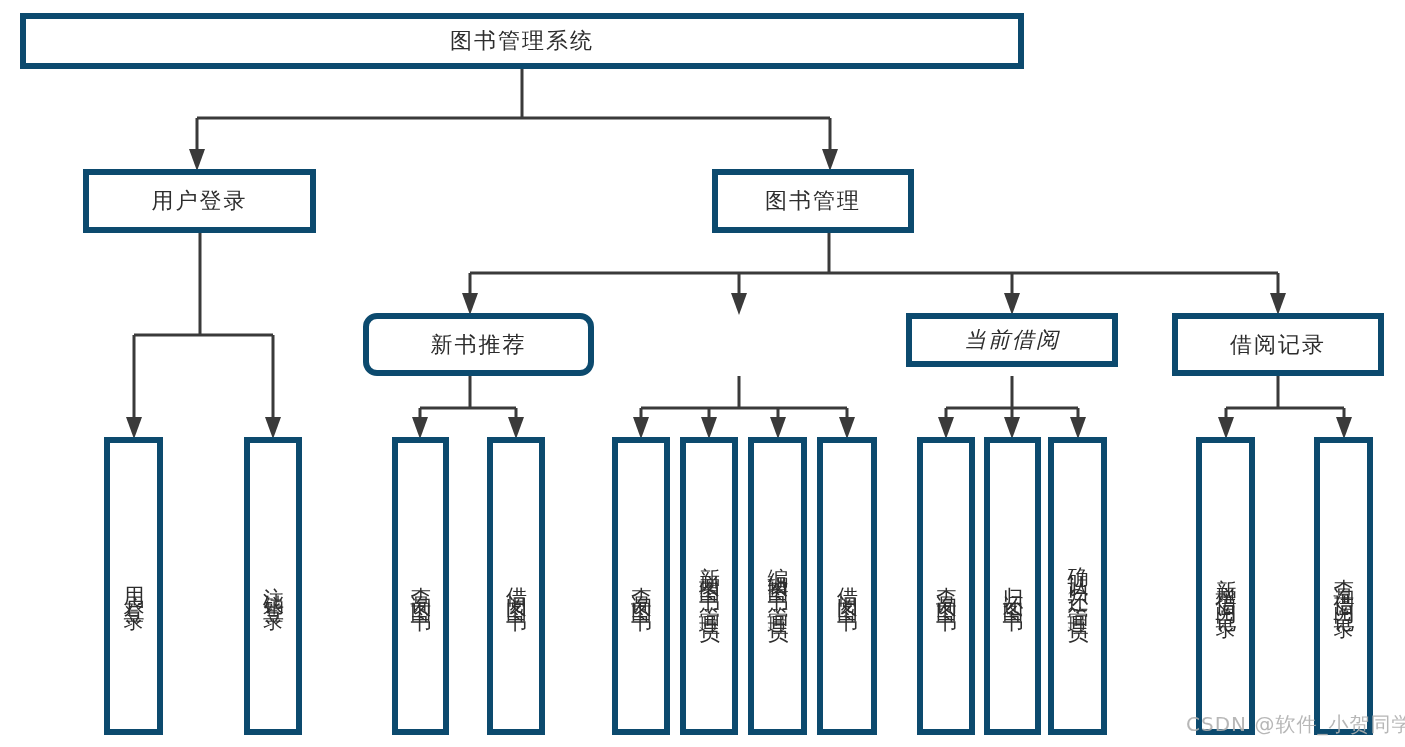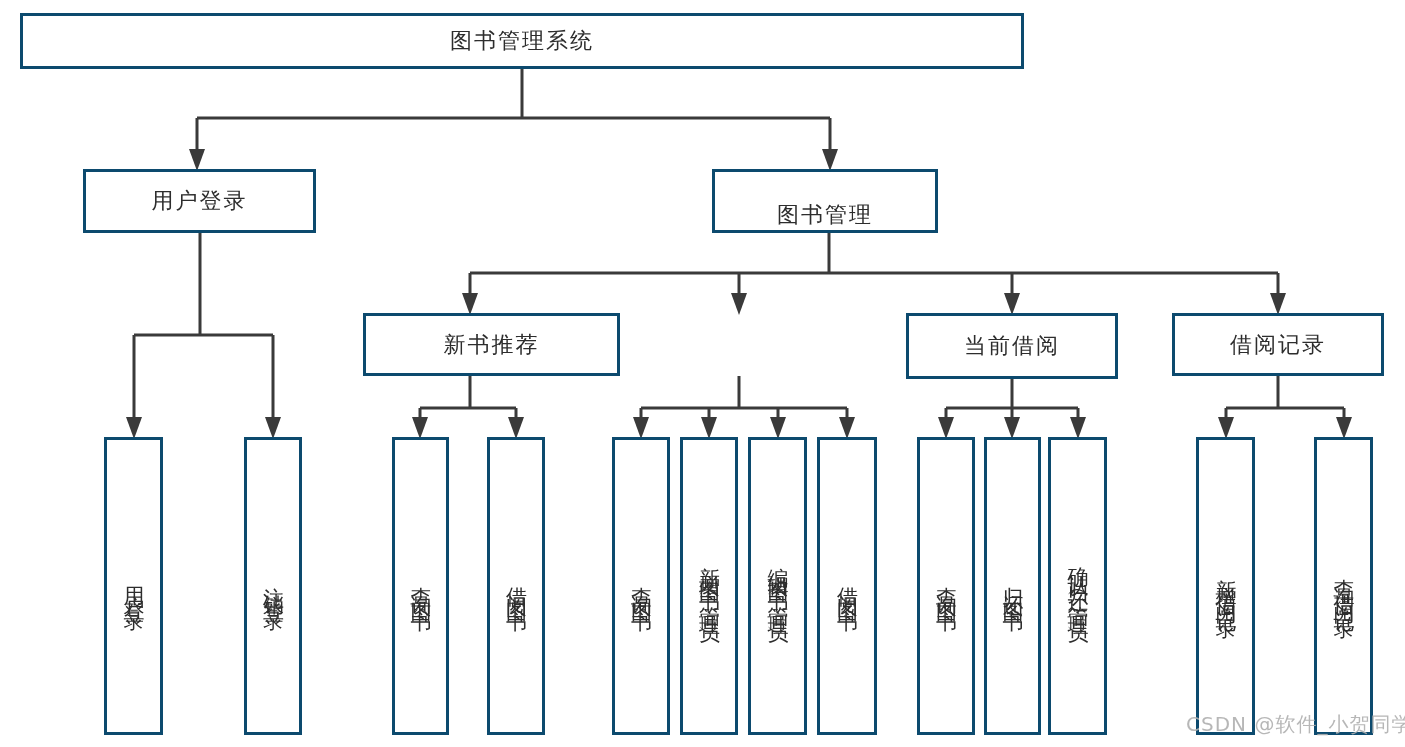--- a/index.html
+++ b/index.html
@@ -24,21 +24,21 @@
   }
   .cline {
     stroke: #3a3a3a;
     stroke-width: 3;
     fill: none;
   }
   .ahead { fill: #3a3a3a; stroke: none; }
   .node {
     position: absolute;
     box-sizing: border-box;
-    border: 3px solid #0c4a6e;
+    border: 6px solid #0c4a6e;
     background: #ffffff;
     display: flex;
     align-items: center;
     justify-content: center;
     color: #2d2d2d;
   }
   .hnode span {
     font-size: 22px;
     letter-spacing: 2px;
     white-space: nowrap;
@@ -119,28 +119,28 @@
     </g>
   </svg>
 
   <div class="node hnode" style="left:20px; top:13px; width:1004px; height:56px;">
     <span>图书管理系统</span>
   </div>
 
   <div class="node hnode" style="left:83px; top:169px; width:233px; height:64px;">
     <span>用户登录</span>
   </div>
-  <div class="node hnode" style="left:712px; top:169px; width:226px; height:64px;align-items:flex-end;">
+  <div class="node hnode" style="left:712px; top:169px; width:202px; height:64px;">
     <span>图书管理</span>
   </div>
 
-  <div class="node hnode" style="left:363px; top:313px; width:257px; height:63px;">
+  <div class="node hnode" style="left:363px; top:313px; width:231px; height:63px;border-radius:14px;">
     <span>新书推荐</span>
   </div>
-  <div class="node hnode" style="left:906px; top:313px; width:212px; height:66px;">
+  <div class="node hnode" style="left:906px; top:313px; width:212px; height:54px;font-style:italic;">
     <span>当前借阅</span>
   </div>
   <div class="node hnode" style="left:1172px; top:313px; width:212px; height:63px;">
     <span>借阅记录</span>
   </div>
 
   <div class="node leaf" style="left:104px; width:59px;">
     <span class="vtext">用户登录</span>
   </div>
   <div class="node leaf" style="left:244px; width:58px;">

